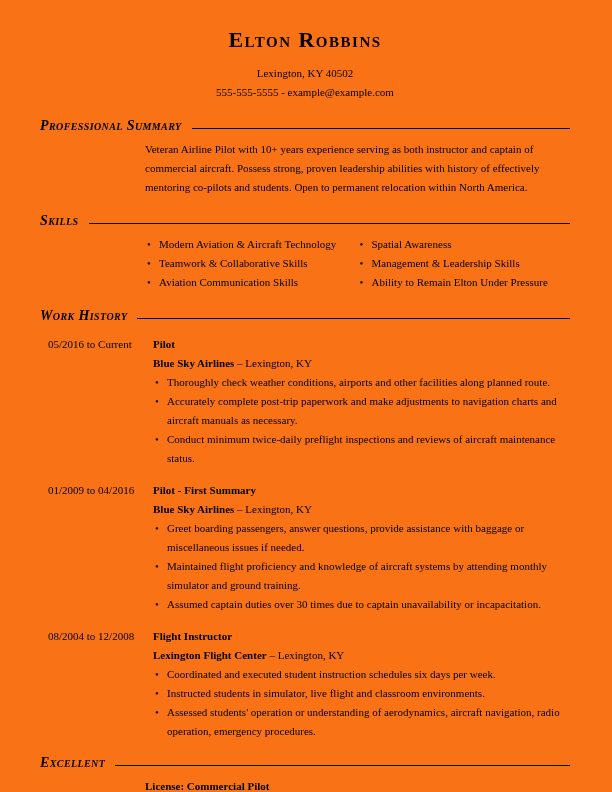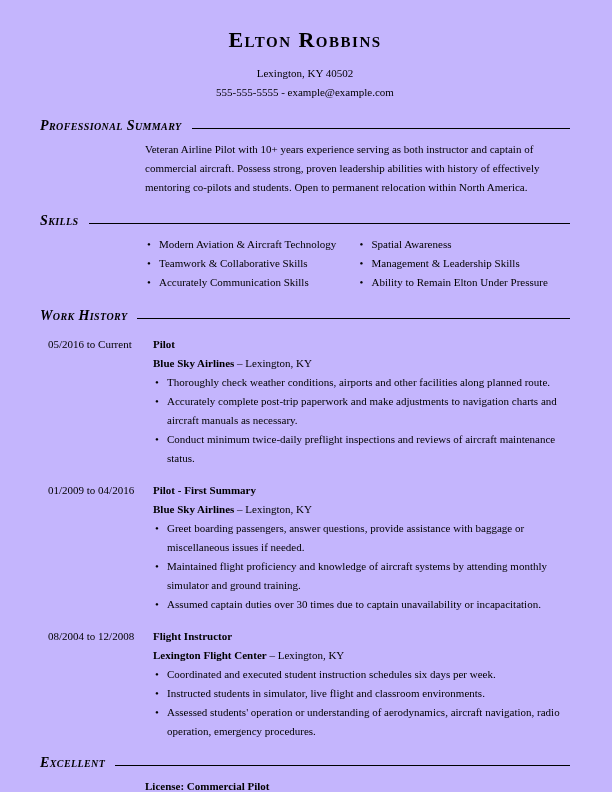--- a/index.html
+++ b/index.html
@@ -1,20 +1,20 @@
 <!DOCTYPE html>
 <html><head>
 <meta charset="utf-8">
 <style>
   * { margin: 0; padding: 0; box-sizing: border-box; }
   html, body { background: #ffffff; }
   .page {
     width: 612px;
     height: 792px;
-    background: #c4b5fd;
+    background: #f97316;
     color: #000000;
     font-family: "Liberation Serif", serif;
     font-size: 11px;
     line-height: 19px;
     padding: 26px 42px 30px 40px;
     overflow: hidden;
   }
 
   
   .header { text-align: center; }
@@ -101,21 +101,21 @@
   <div class="indent summary-text">Veteran Airline Pilot with 10+ years experience serving as both instructor and captain of commercial aircraft. Possess strong, proven leadership abilities with history of effectively mentoring co-pilots and students. Open to permanent relocation within North America.</div>
 
   <div class="section-heading">
     <span>Skills</span>
     <span class="rule"></span>
   </div>
   <div class="indent skills-columns">
     <ul class="bullets">
       <li>Modern Aviation &amp; Aircraft Technology</li>
       <li>Teamwork &amp; Collaborative Skills</li>
-      <li>Accurately Communication Skills</li>
+      <li>Aviation Communication Skills</li>
     </ul>
     <ul class="bullets">
       <li>Spatial Awareness</li>
       <li>Management &amp; Leadership Skills</li>
       <li>Ability to Remain Elton Under Pressure</li>
     </ul>
   </div>
 
   <div class="section-heading" style="margin-bottom:10px;justify-content:flex-end;">
     <span>Work History</span>

